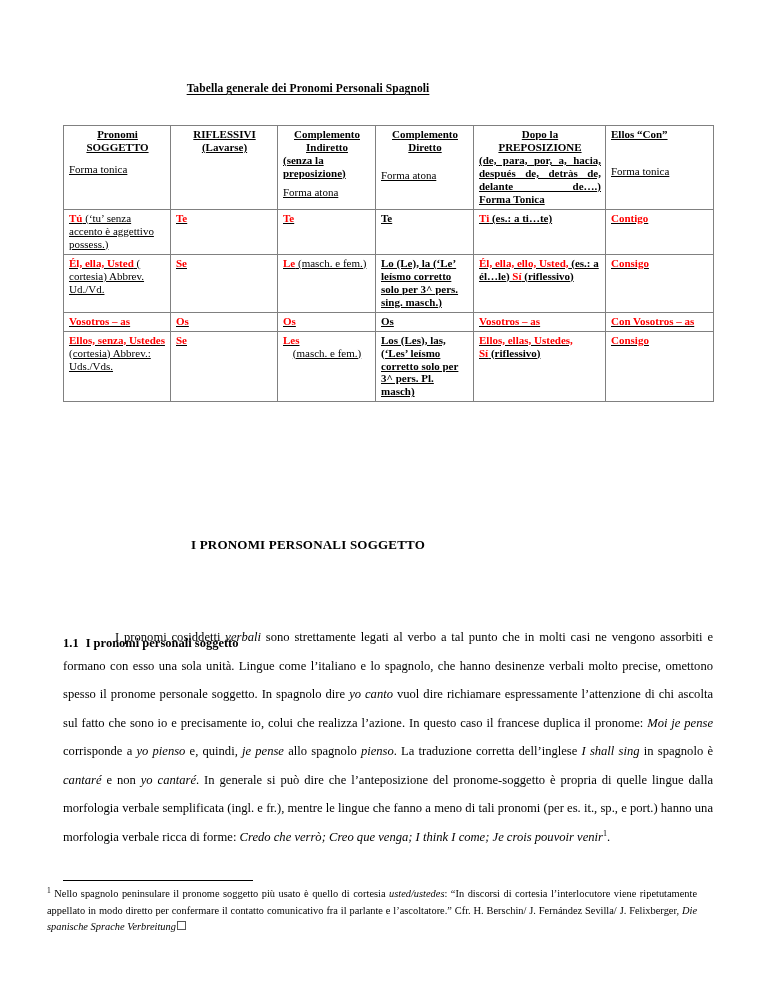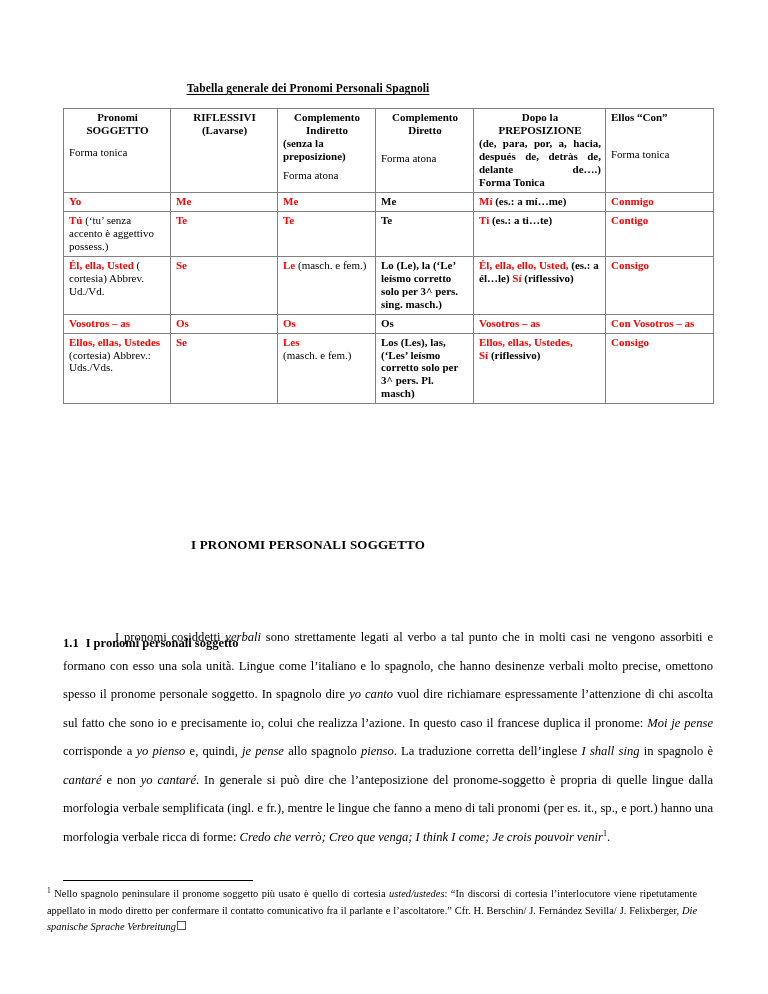--- a/index.html
+++ b/index.html
@@ -37,22 +37,23 @@
   }
   .doc-title span {
     text-decoration: underline;
     text-underline-offset: 2px;
   }
 
   
   .tbl-wrap {
     position: absolute;
     left: 63px;
-    top: 108px;
-    width: 650px;
+    top: 125px;
+    width: 650px;
+    text-decoration: underline;
   }
   table.pron {
     border-collapse: collapse;
     width: 650px;
     table-layout: fixed;
     font-size: 11px;
     line-height: 1.18;
   }
   table.pron td {
     border: 1px solid #808080;
@@ -67,21 +68,21 @@
   .c3 { width: 98px; }
   .c4 { width: 98px; }
   .c5 { width: 132px; }
   .c6 { width: 108px; }
 
   .ctr { text-align: center; }
   .just { text-align: justify; text-align-last: justify; }
   .red { color: #FF0000; }
   .blk { color: #000000; }
   .b { font-weight: bold; }
-  .nb { font-weight: normal; }
+  .nb { font-weight: normal; text-align: center; }
   .gap { display: block; height: 9px; }
   .gap-sm { display: block; height: 6px; }
   .tonica {
     font-weight: normal;
     font-size: 11px;
   }
 
   
   .section-title {
     position: absolute;
@@ -204,28 +205,20 @@
           </td>
           <td class="hd">
             <div>Ellos “Con”</div>
             <span class="gap"></span>
             <span class="gap"></span>
             <span class="gap-sm"></span>
             <div class="tonica">Forma tonica</div>
           </td>
         </tr>
 
-        <tr>
-          <td><span class="red b">Yo</span><span class="blk nb"></span></td>
-          <td><span class="red b">Me</span></td>
-          <td><span class="red b">Me</span></td>
-          <td><span class="blk b">Me</span></td>
-          <td><span class="red b">Mí</span><span class="blk b"> (es.:  a  mí…me)</span></td>
-          <td><span class="red b">Conmigo</span></td>
-        </tr>
 
         <tr>
           <td><span class="red b">Tú</span><span class="blk nb">  (‘tu’ senza accento è aggettivo possess.)</span></td>
           <td><span class="red b">Te</span></td>
           <td><span class="red b">Te</span></td>
           <td><span class="blk b">Te</span></td>
           <td><span class="red b">Ti</span><span class="blk b"> (es.:  a  ti…te)</span></td>
           <td><span class="red b">Contigo</span></td>
         </tr>
 
@@ -242,21 +235,21 @@
         <tr>
           <td><span class="red b">Vosotros – as</span></td>
           <td><span class="red b">Os</span></td>
           <td><span class="red b">Os</span></td>
           <td><span class="blk b">Os</span></td>
           <td><span class="red b">Vosotros – as</span></td>
           <td><span class="red b">Con Vosotros – as</span></td>
         </tr>
 
         <tr>
-          <td><span class="red b">Ellos, ellas, Ustedes</span><span class="blk nb"> (cortesia) Abbrev.: Uds./Vds.</span></td>
+          <td><span class="red b">Ellos, senza, Ustedes</span><span class="blk nb"> (cortesia) Abbrev.: Uds./Vds.</span></td>
           <td><span class="red b">Se</span></td>
           <td>
               <div class="red b">Les</div>
               <div class="blk nb">(masch. e fem.)</div>
             </td>
           <td><span class="blk b">Los (Les), las, (‘Les’ leísmo corretto solo per 3^ pers. Pl. masch)</span></td>
           <td><div class="red b">Ellos, ellas, Ustedes,</div><span class="red b">Sí</span><span class="blk b"> (riflessivo)</span></td>
           <td><span class="red b">Consigo</span></td>
         </tr>
       </tbody>

